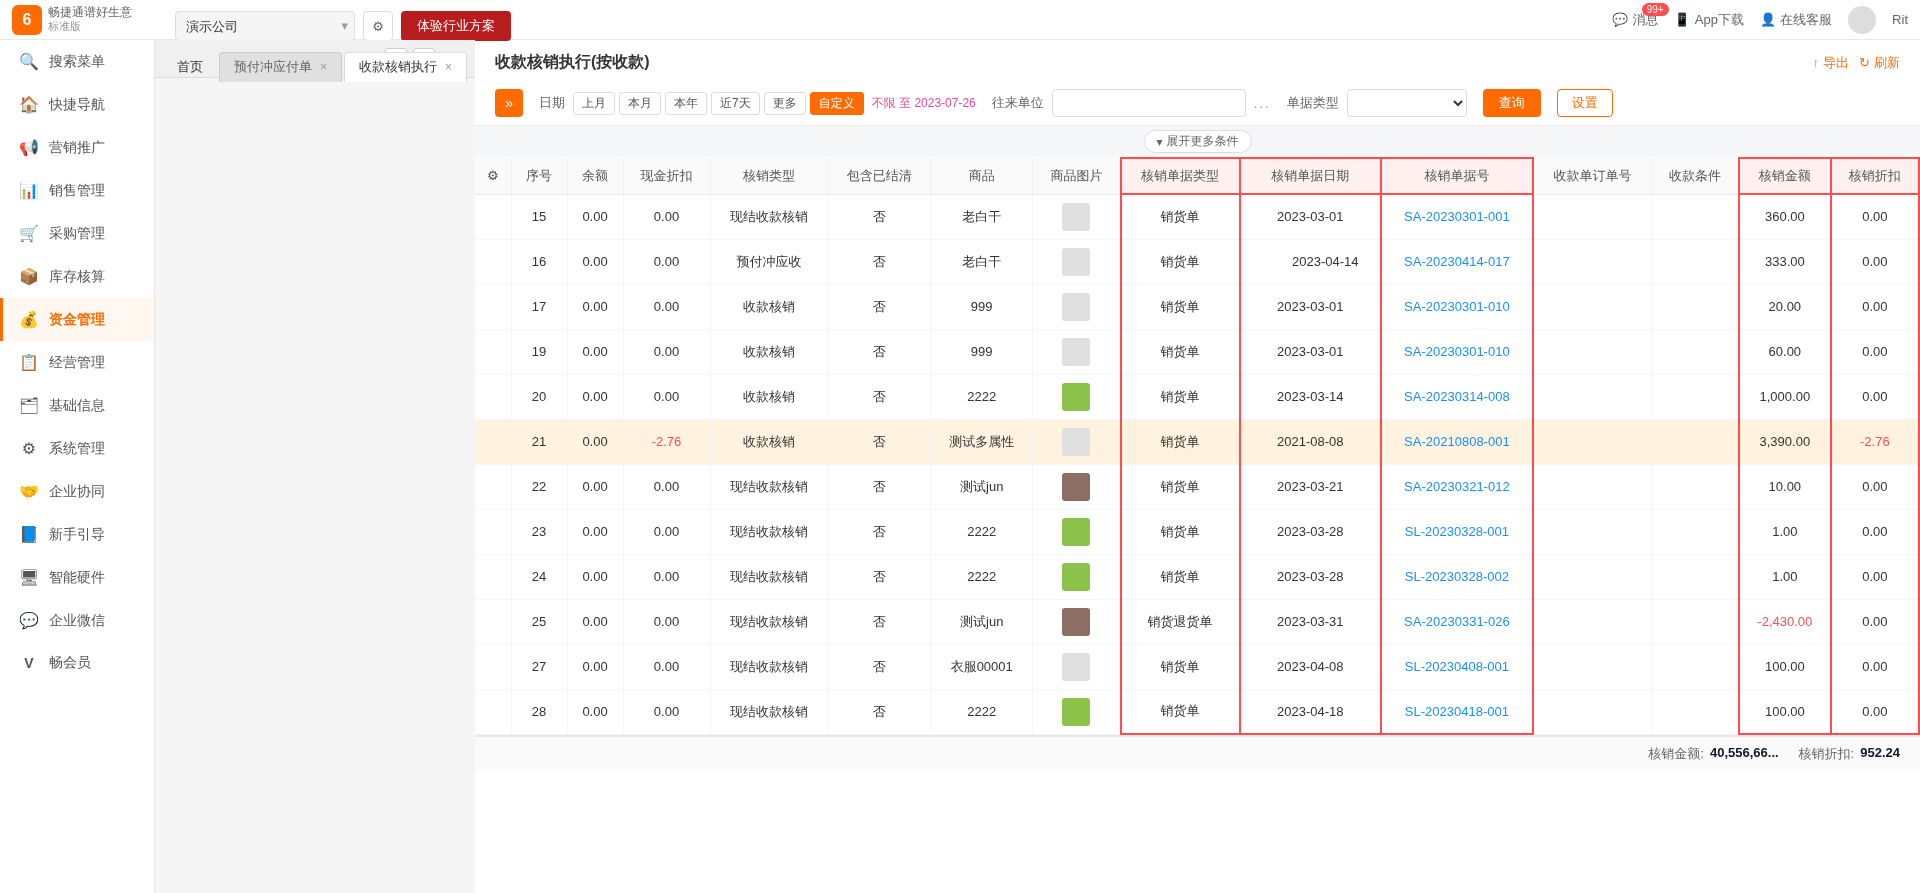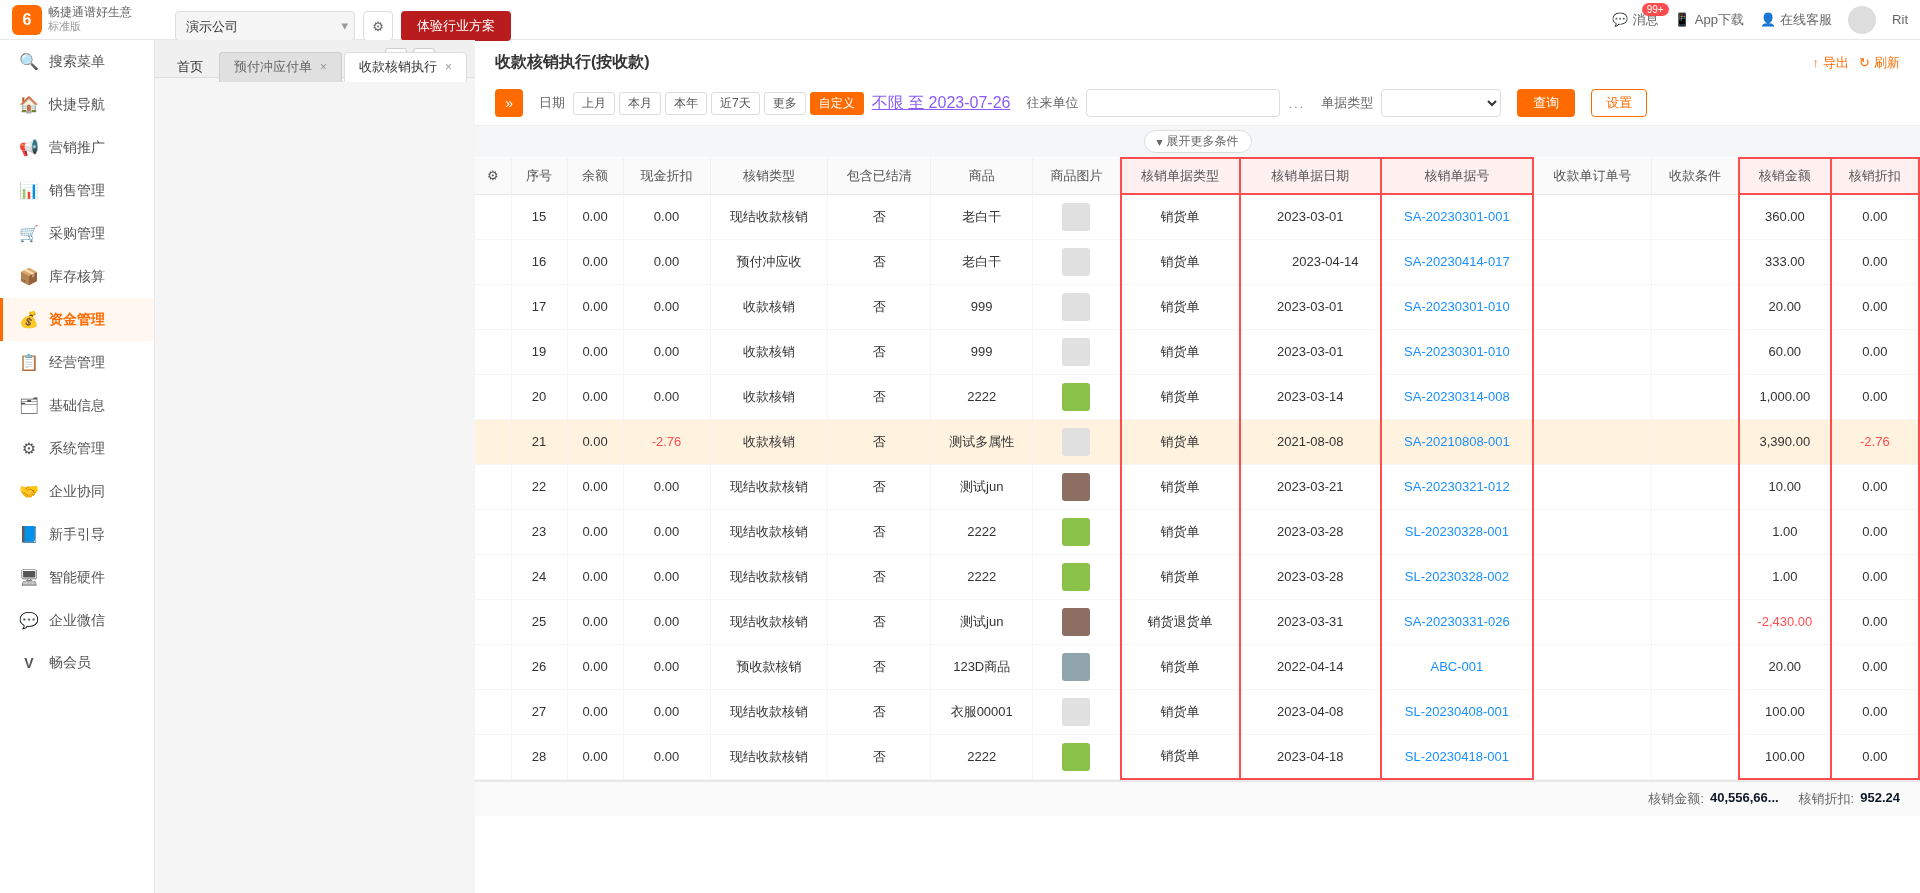--- a/index.html
+++ b/index.html
@@ -249,21 +249,21 @@
       cursor: pointer;
       font-size: 12px;
       color: #555;
       background: #fff;
     }
     .date-btn.custom {
       background: #ff6b00;
       color: #fff;
       border-color: #ff6b00;
     }
-    .date-range-text { color: #8b5cf6; font-size: 16px; text-decoration: underline; }
+    .date-range-text { color: #ec4899; font-size: 12px; }
     .filter-input {
       border: 1px solid #ddd;
       border-radius: 4px;
       padding: 4px 8px;
       font-size: 13px;
       height: 28px;
       min-width: 160px;
       color: #333;
     }
     .filter-dots { color: #999; letter-spacing: 2px; }
@@ -763,37 +763,20 @@
     <td style="border-left:2px solid #ff4d4f;border-right:2px solid #ff4d4f;">销货退货单</td>
     <td style="border-left:2px solid #ff4d4f;border-right:2px solid #ff4d4f;">2023-03-31</td>
     <td style="border-left:2px solid #ff4d4f;border-right:2px solid #ff4d4f;"><a class="link-text" href="#">SA-20230331-026</a></td>
     <td></td>
     <td></td>
     <td class="red-text" style="border-left:2px solid #ff4d4f;border-right:2px solid #ff4d4f;">-2,430.00</td>
     <td class="" style="border-left:2px solid #ff4d4f;border-right:2px solid #ff4d4f;">0.00</td>
   </tr>
               <tr>
     <td class="gear-col"></td>
-    <td>26</td>
-    <td>0.00</td>
-    <td class="">0.00</td>
-    <td>预收款核销</td>
-    <td>否</td>
-    <td>123D商品</td>
-    <td><span style="display:inline-block;width:28px;height:28px;background:#90a4ae;border-radius:3px;vertical-align:middle;"></span></td>
-    <td style="border-left:2px solid #ff4d4f;border-right:2px solid #ff4d4f;">销货单</td>
-    <td style="border-left:2px solid #ff4d4f;border-right:2px solid #ff4d4f;">2022-04-14</td>
-    <td style="border-left:2px solid #ff4d4f;border-right:2px solid #ff4d4f;"><a class="link-text" href="#">ABC-001</a></td>
-    <td></td>
-    <td></td>
-    <td class="" style="border-left:2px solid #ff4d4f;border-right:2px solid #ff4d4f;">20.00</td>
-    <td class="" style="border-left:2px solid #ff4d4f;border-right:2px solid #ff4d4f;">0.00</td>
-  </tr>
-              <tr>
-    <td class="gear-col"></td>
     <td>27</td>
     <td>0.00</td>
     <td class="">0.00</td>
     <td>现结收款核销</td>
     <td>否</td>
     <td>衣服00001</td>
     <td><span class="img-placeholder"></span></td>
     <td style="border-left:2px solid #ff4d4f;border-right:2px solid #ff4d4f;">销货单</td>
     <td style="border-left:2px solid #ff4d4f;border-right:2px solid #ff4d4f;">2023-04-08</td>
     <td style="border-left:2px solid #ff4d4f;border-right:2px solid #ff4d4f;"><a class="link-text" href="#">SL-20230408-001</a></td>

